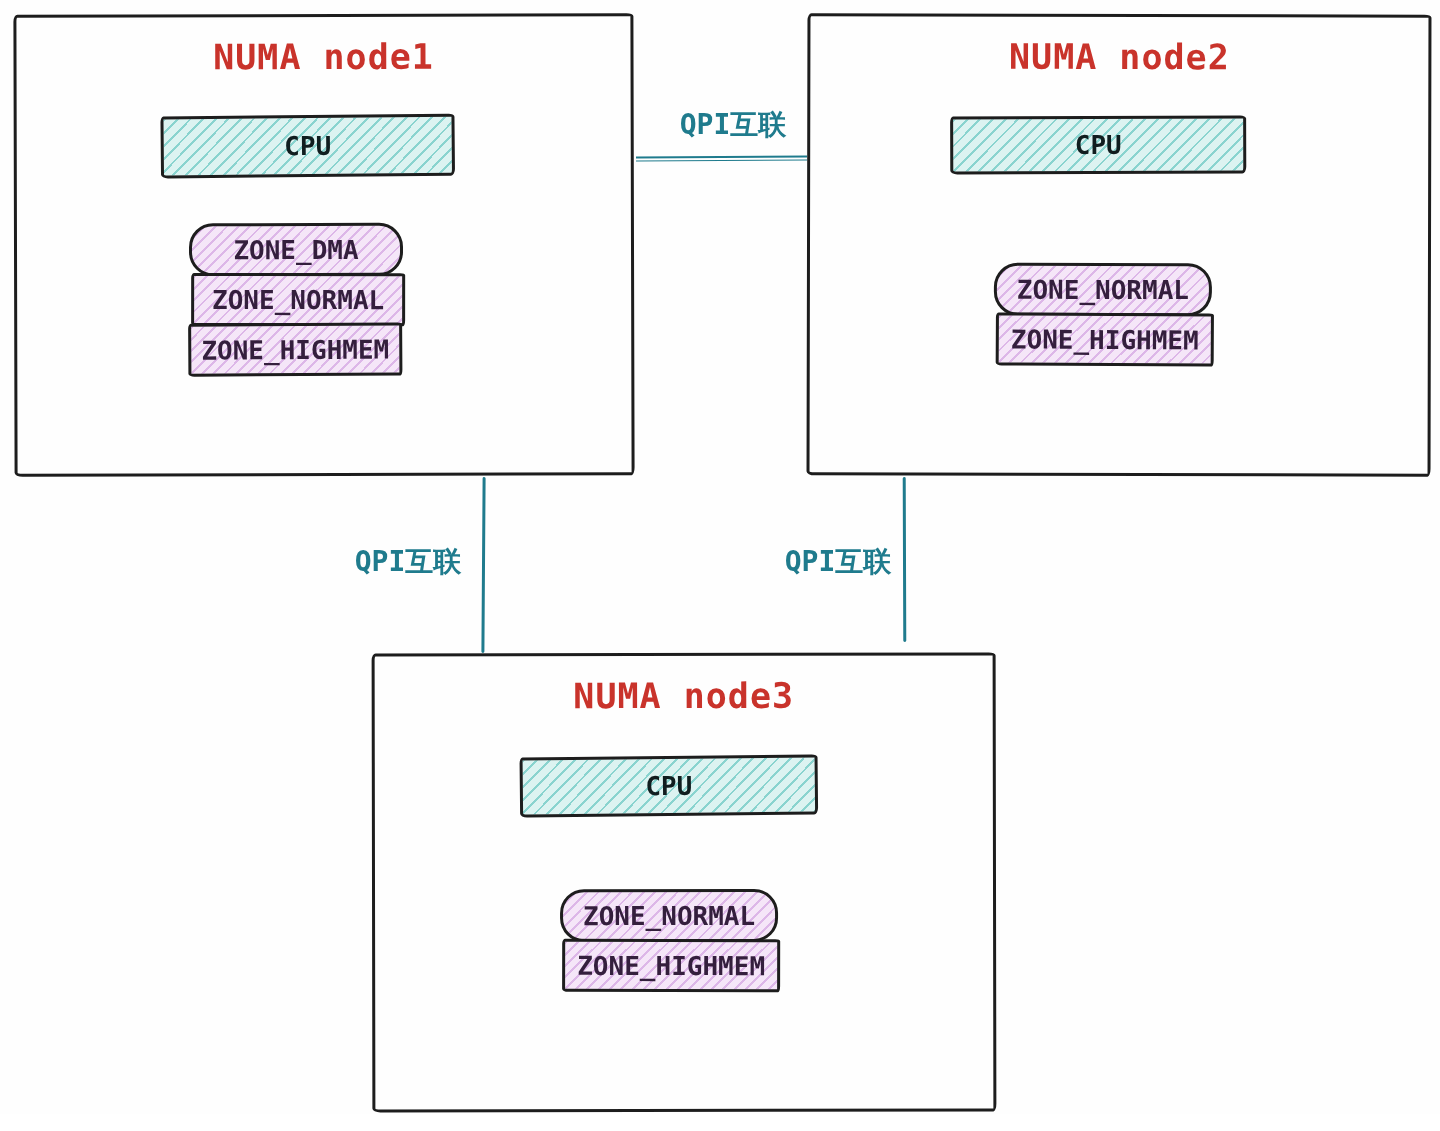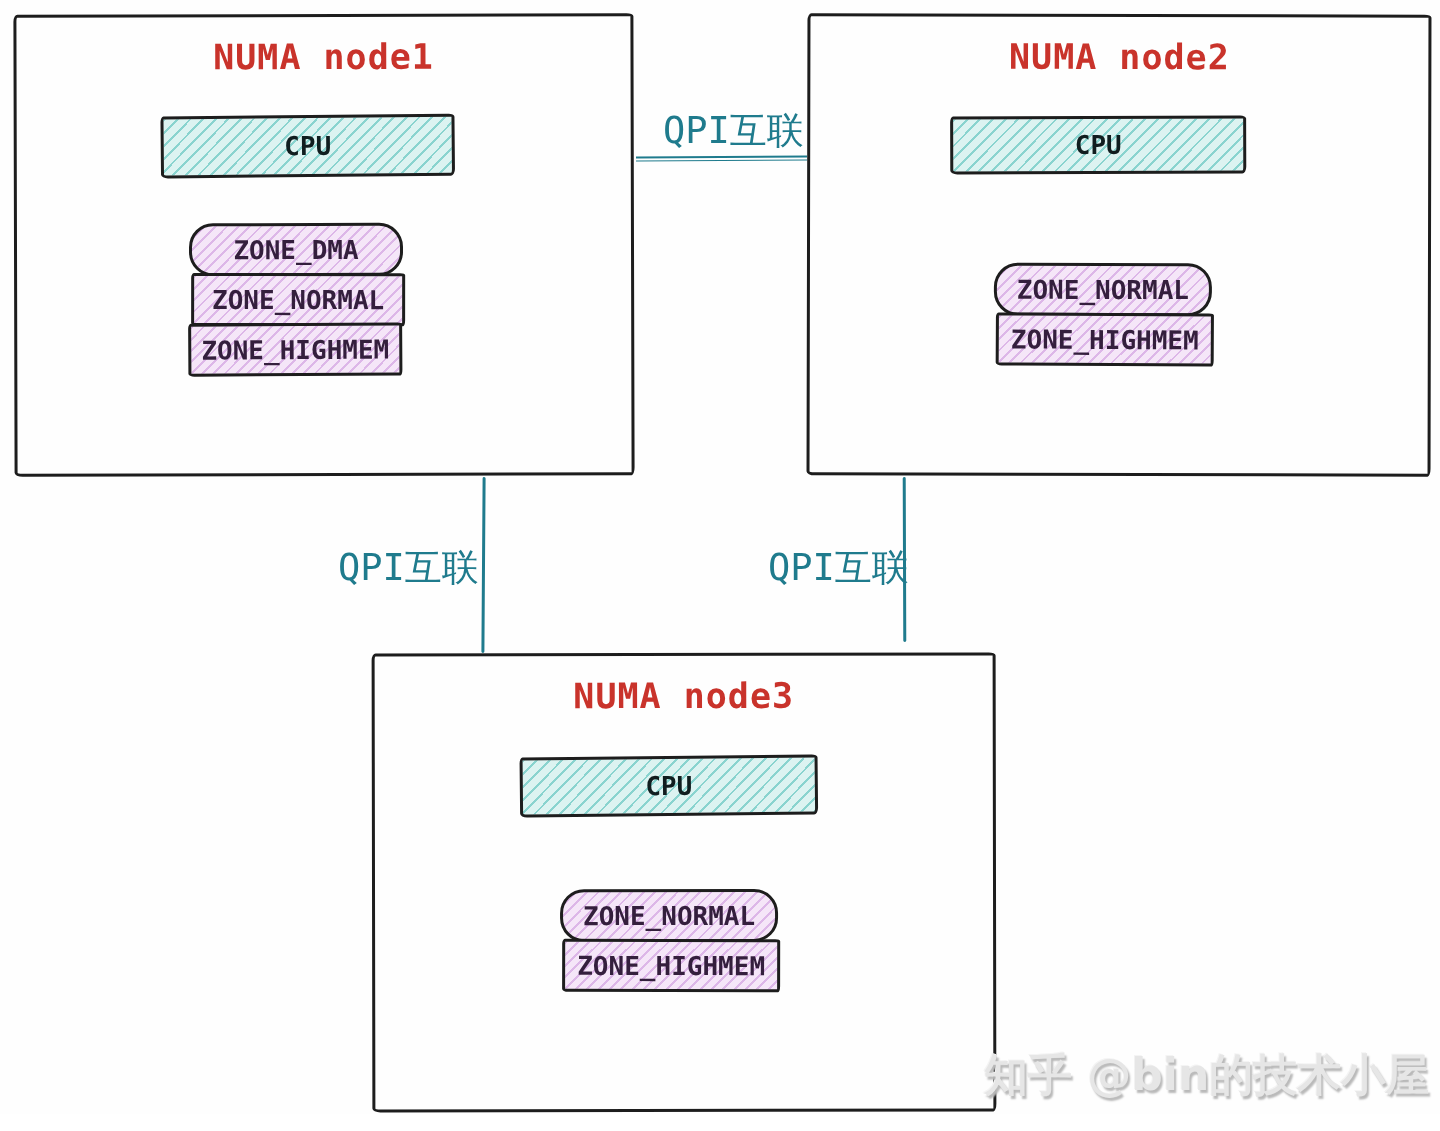--- a/index.html
+++ b/index.html
@@ -68,21 +68,21 @@
     white-space:nowrap;
   }
   .zone:first-child{margin-top:0;border-radius:24px;}
   .zone:nth-child(2){transform:translateX(2px) rotate(0.2deg);}
   .zone:nth-child(3){transform:translateX(-1px) rotate(-0.2deg);}
   .zone:nth-child(4){transform:translateX(3px) rotate(0.15deg);width:206px;}
   
   .qpi-label{
     position:absolute;
     width:140px;text-align:center;
-    font-size:37px;font-weight:normal;
+    font-size:28px;font-weight:bold;
     color:var(--qpi-teal);
     white-space:nowrap;
   }
   .qpi-label.l1{left:663px;top:106px;}
   .qpi-label.l2{left:338px;top:543px;}
   .qpi-label.l3{left:768px;top:543px;}
   .link-h{
     position:absolute;left:636px;top:156px;width:171px;height:5px;
     border-top:2px solid var(--qpi-teal);
     border-bottom:1px solid var(--qpi-teal);
@@ -141,15 +141,14 @@
 
   <div class="qpi-label l1">QPI互联</div>
   <div class="link-h"></div>
 
   <div class="qpi-label l2">QPI互联</div>
   <div class="link-v v1"></div>
 
   <div class="qpi-label l3">QPI互联</div>
   <div class="link-v v2"></div>
 
-  <div class="watermark">知乎 @bin的技术小屋</div>
 
 </div>
 
 </body></html>

